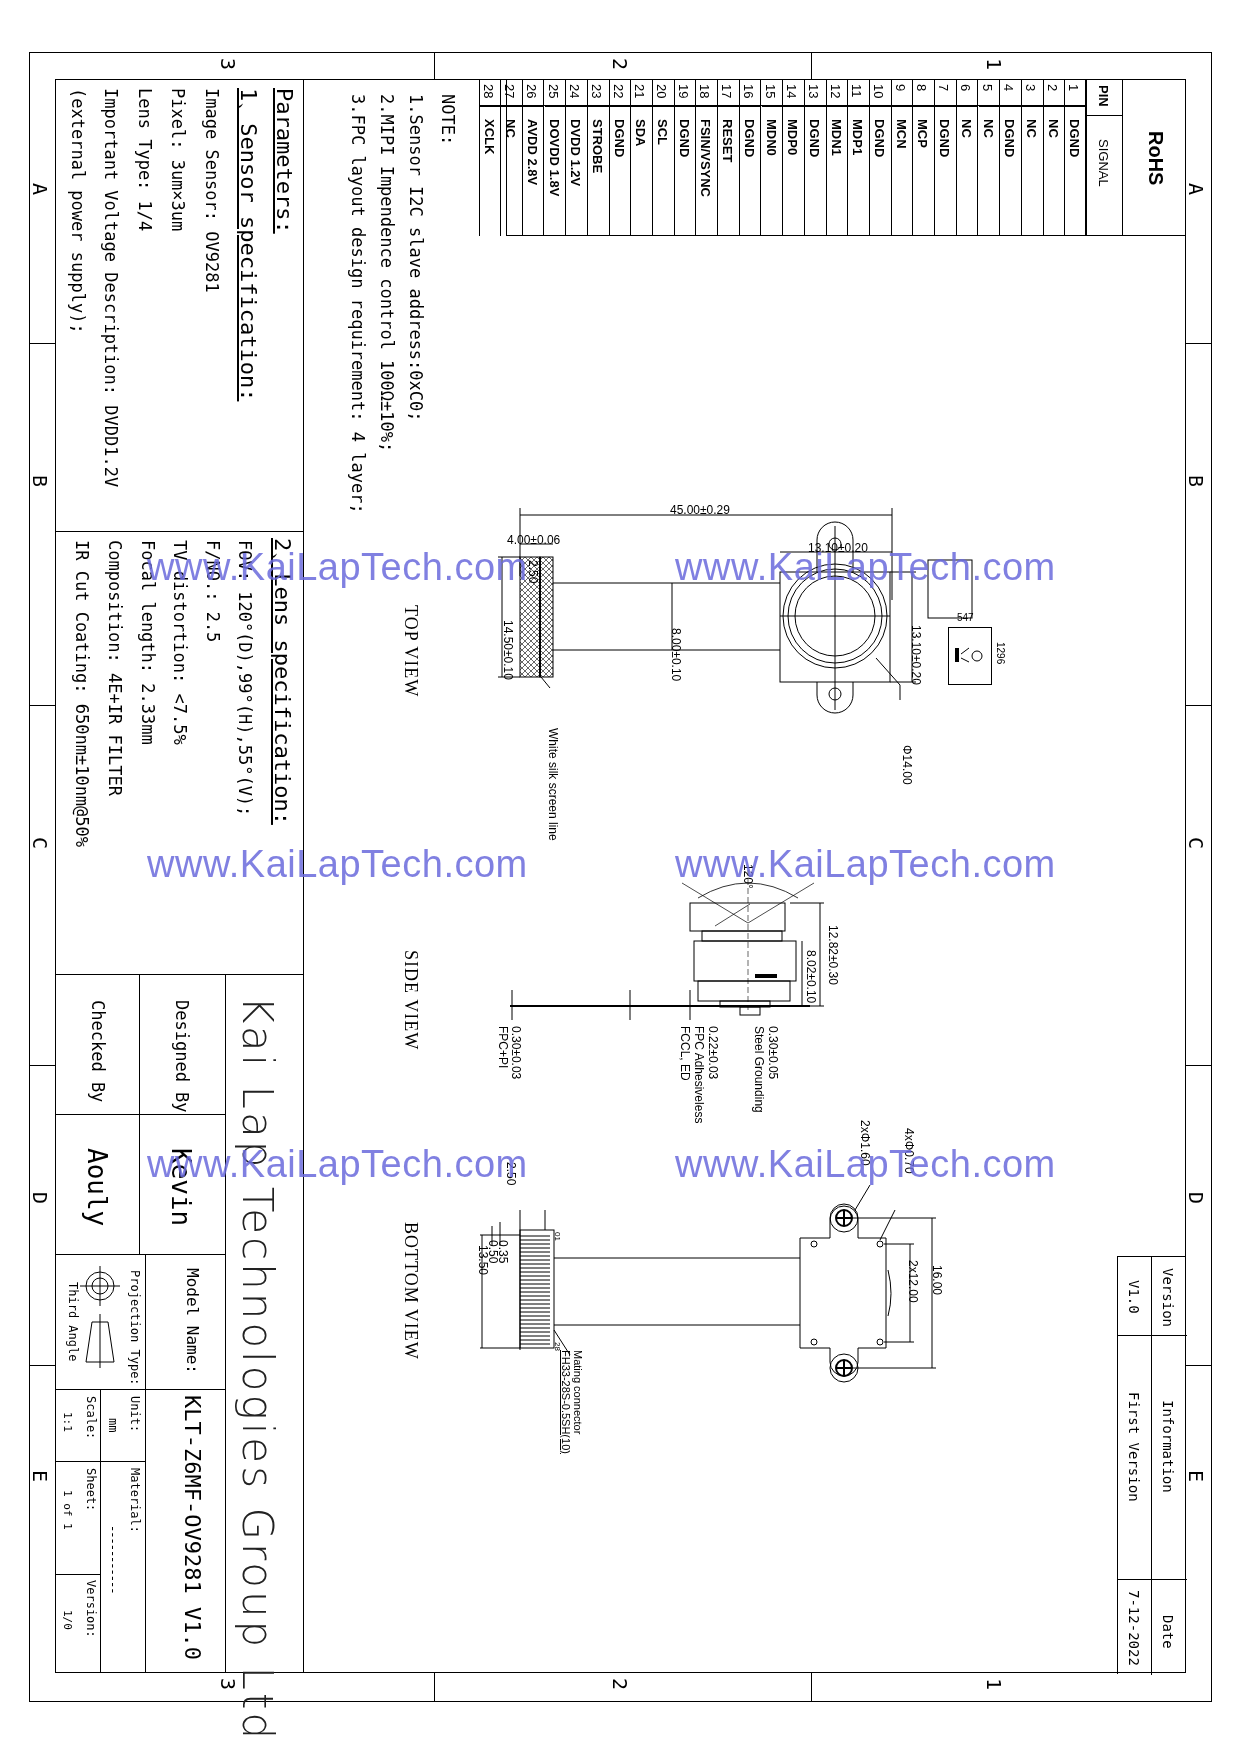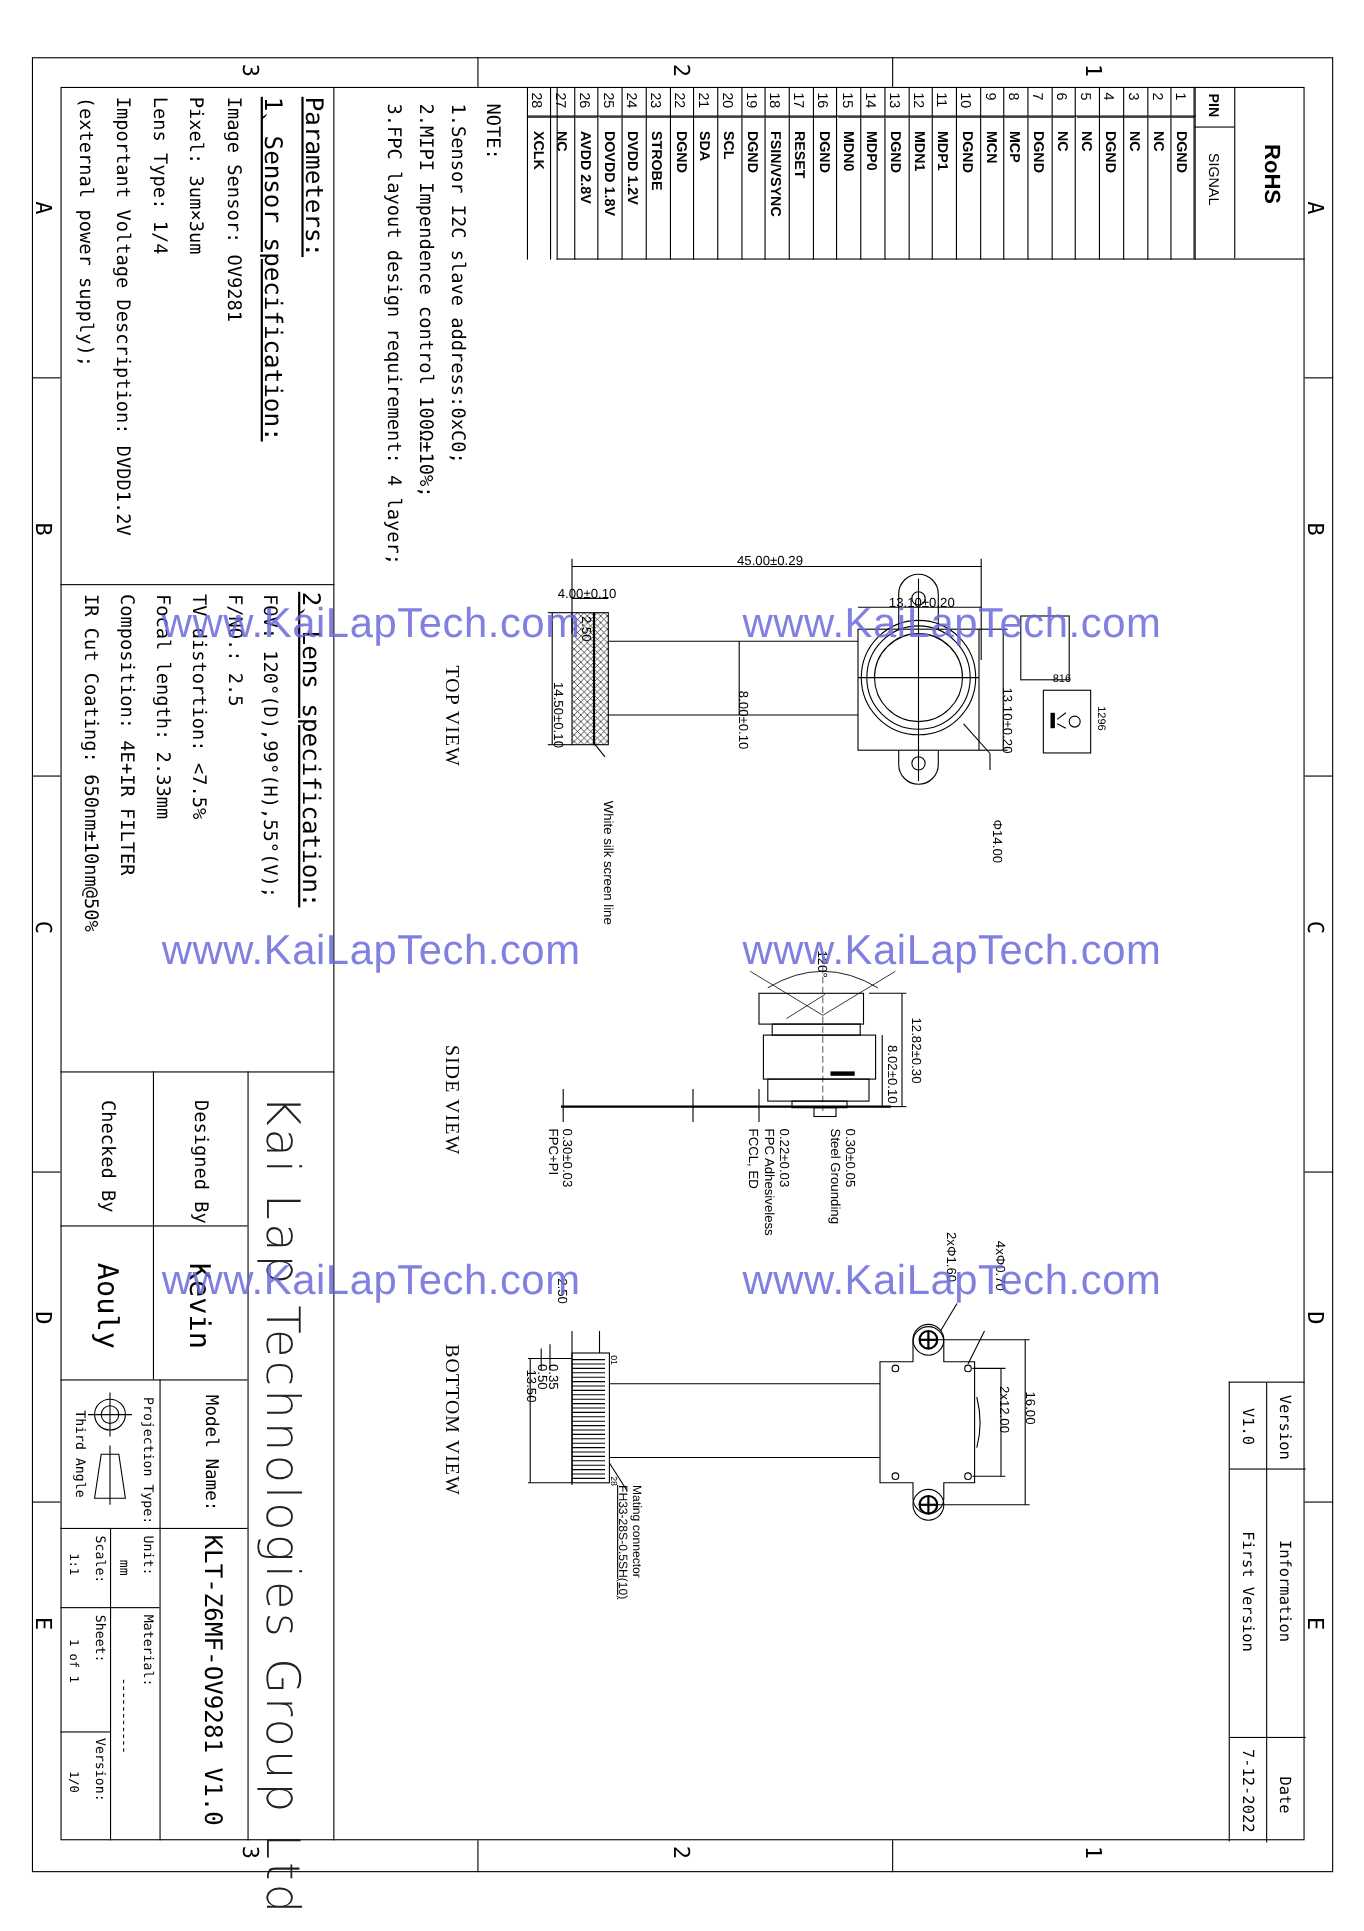--- a/index.html
+++ b/index.html
@@ -420,30 +420,30 @@
   <line x1="410" y1="182" x2="436" y2="182" stroke="#000"></line>
 
   <line x1="396" y1="158" x2="420" y2="185" stroke="#000"></line>
   <line x1="420" y1="185" x2="420" y2="200" stroke="#000"></line>
 
   <rect x="468" y="130" width="44" height="58" fill="none" stroke="#000" transform="translate(-20,-70)"></rect>
 
   <line x1="61" y1="177" x2="70" y2="188" stroke="#000"></line>
 </svg>
 <div class="rot dim" style="left:670px;top:503px;transform:none;">45.00±0.29</div>
-<div class="abs dim" style="left:507px;top:533px;">4.00±0.10</div>
+<div class="abs dim" style="left:507px;top:533px;">4.00±0.06</div>
 <div class="rot dim" style="left:540px;top:560px;">2.50</div>
 <div class="rot dim" style="left:515px;top:620px;">14.50±0.10</div>
 <div class="rot dim" style="left:683px;top:628px;">8.00±0.10</div>
 <div class="abs dim" style="left:808px;top:541px;">13.10±0.20</div>
 <div class="rot dim" style="left:923px;top:625px;">13.10±0.20</div>
 <div class="rot dim" style="left:914px;top:745px;">Φ14.00</div>
 <div class="rot dim" style="left:560px;top:728px;">White silk screen line</div>
 <div class="abs" style="left:948px;top:627px;width:42px;height:56px;border:1px solid #000;">
-  <span class="abs dim" style="left:8px;top:-16px;font-size:10px;">816</span>
+  <span class="abs dim" style="left:8px;top:-16px;font-size:10px;">547</span>
   <span class="rot dim" style="left:57px;top:14px;font-size:10px;">1296</span>
   <svg width="40" height="54" viewBox="0 0 40 54">
       <rect x="6" y="20" width="4" height="14" fill="#000"></rect>
       <circle cx="28" cy="28" r="5" fill="none" stroke="#000"></circle>
       <path d="M12,26 L20,20 M12,30 L20,34" stroke="#000"></path>
     </svg>
 </div>
 
 <svg class="abs" style="left:490px;top:860px;" width="470" height="280" viewBox="0 0 470 280">
 

